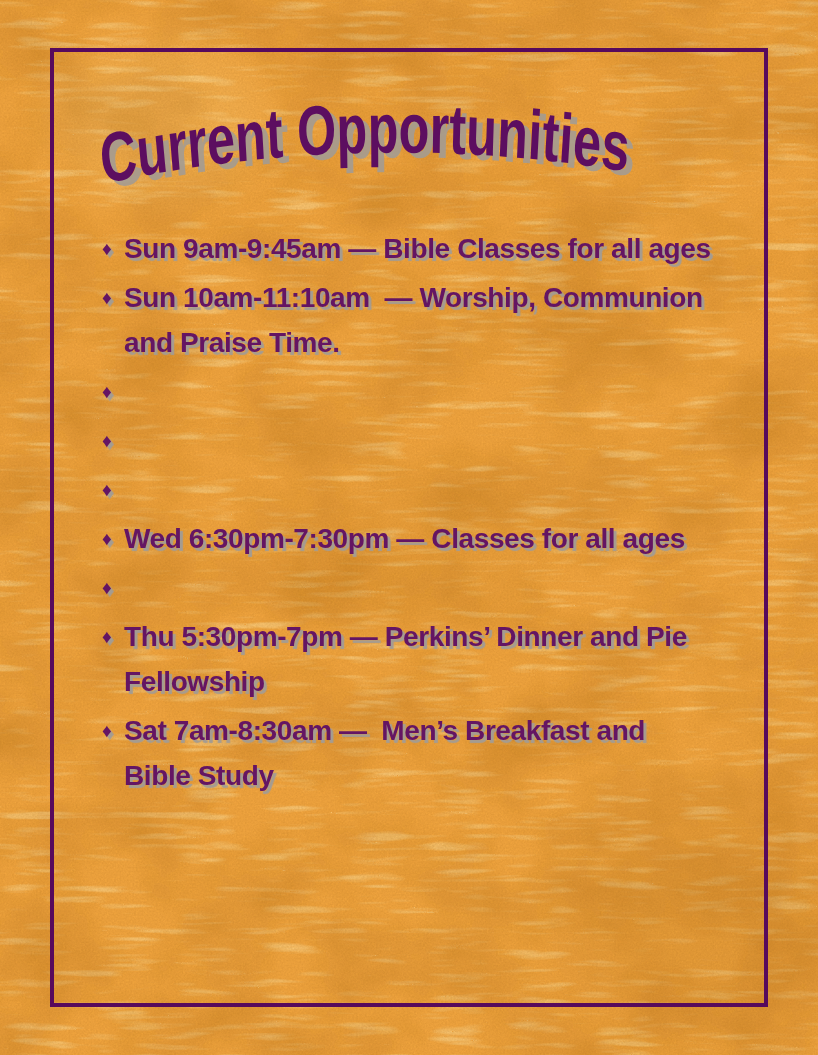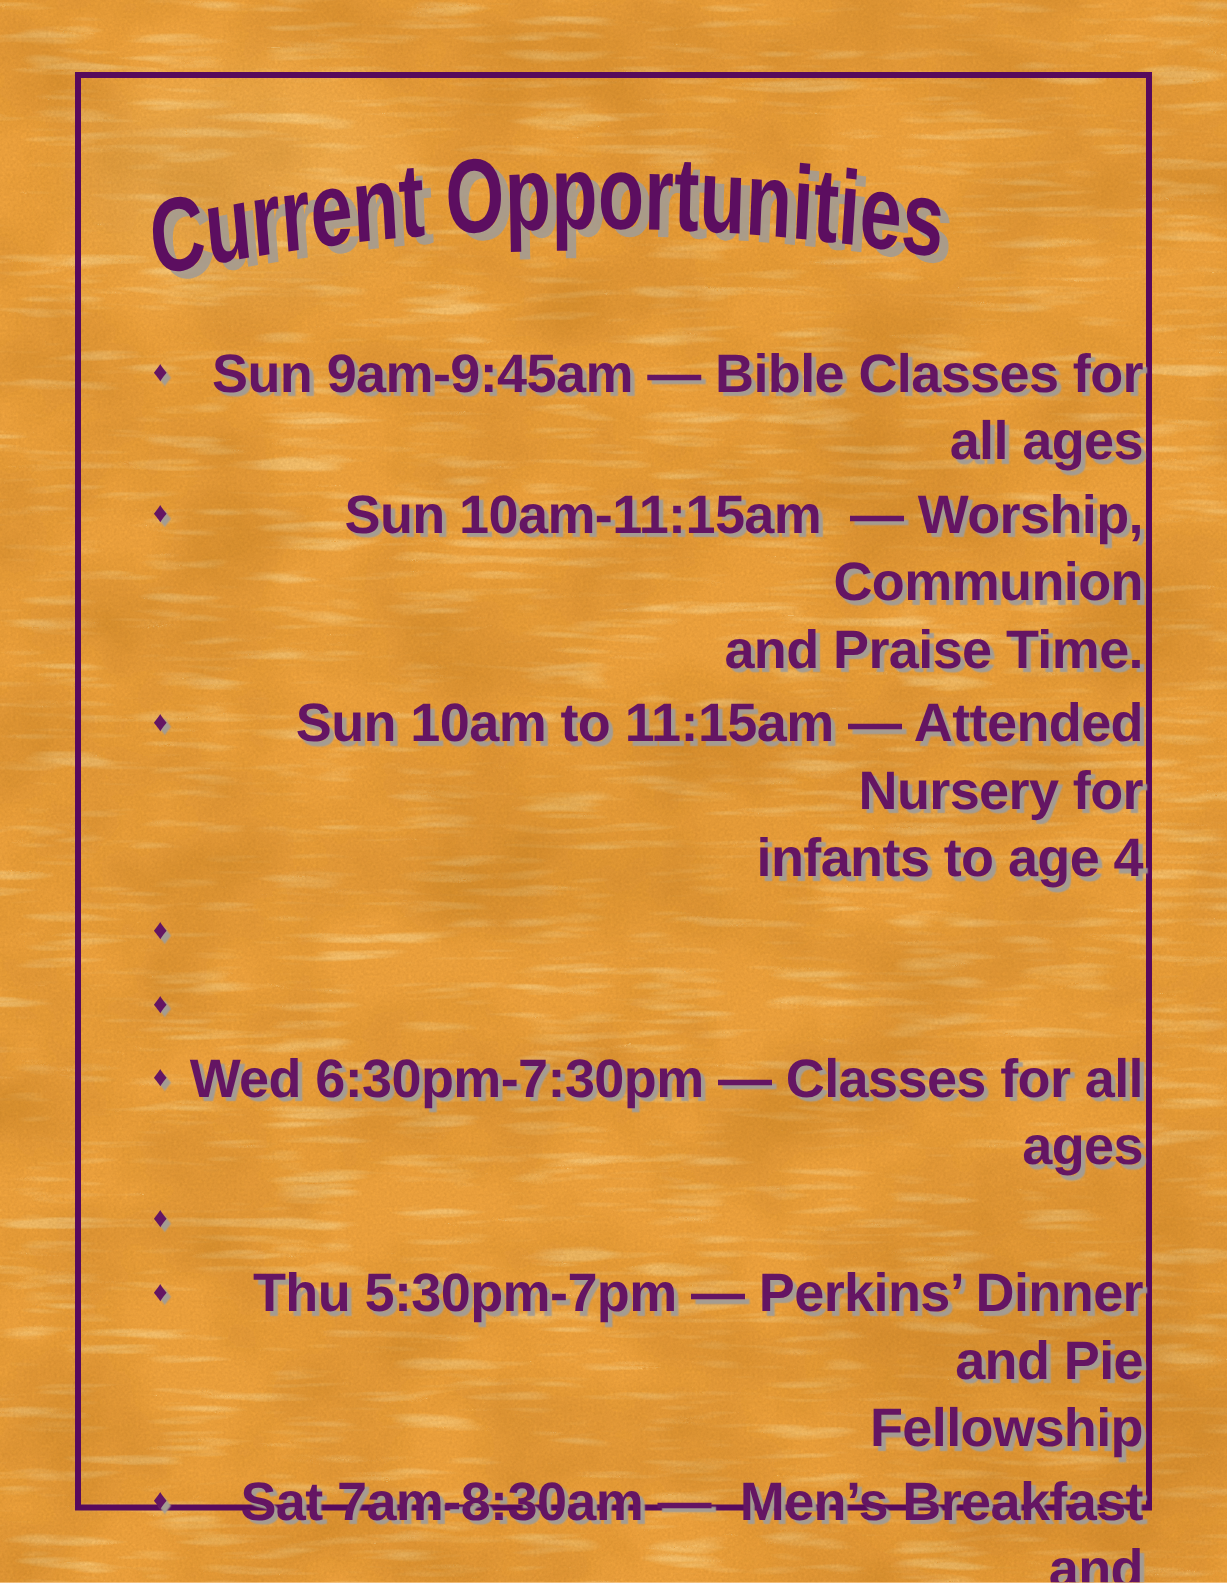--- a/index.html
+++ b/index.html
@@ -51,28 +51,27 @@
   }
   .bullet {
     flex: 0 0 22px;
     width: 22px;
     font-size: 19px;
     line-height: 45px;
     color: var(--text, #641563);
     text-shadow: 3px 3px 1px var(--shadow, #a49c92);
   }
   .item-text {
-    font-size: 36px;
+    font-size: 28px;
     font-weight: bold;
     line-height: 45px;
     letter-spacing: -0.4px;
     color: var(--text, #641563);
     text-shadow: 3px 3px 1px var(--shadow, #a49c92);
     white-space: pre-wrap;
-    text-align: right;
   }
 </style>
 </head>
 <body>
 
 <div class="page">
 
   <svg class="texture" width="818" height="1055" viewBox="0 0 818 1055" preserveAspectRatio="none" aria-hidden="true">
     <defs>
       <filter id="blotches" x="-5%" y="-5%" width="110%" height="110%">
@@ -126,27 +125,25 @@
     </g>
   </svg>
 
   <div class="list">
       <div class="item">
       <span class="bullet">♦</span>
       <div class="item-text">Sun 9am-9:45am — Bible Classes for all ages</div>
     </div>
       <div class="item">
       <span class="bullet">♦</span>
-      <div class="item-text">Sun 10am-11:15am  — Worship, Communion
+      <div class="item-text">Sun 10am-11:10am  — Worship, Communion
 and Praise Time.</div>
     </div>
       <div class="item">
       <span class="bullet">♦</span>
-      <div class="item-text">Sun 10am to 11:15am — Attended Nursery for
-infants to age 4</div>
     </div>
       <div class="item">
       <span class="bullet">♦</span>
     </div>
       <div class="item">
       <span class="bullet">♦</span>
     </div>
       <div class="item">
       <span class="bullet">♦</span>
       <div class="item-text">Wed 6:30pm-7:30pm — Classes for all ages</div>

